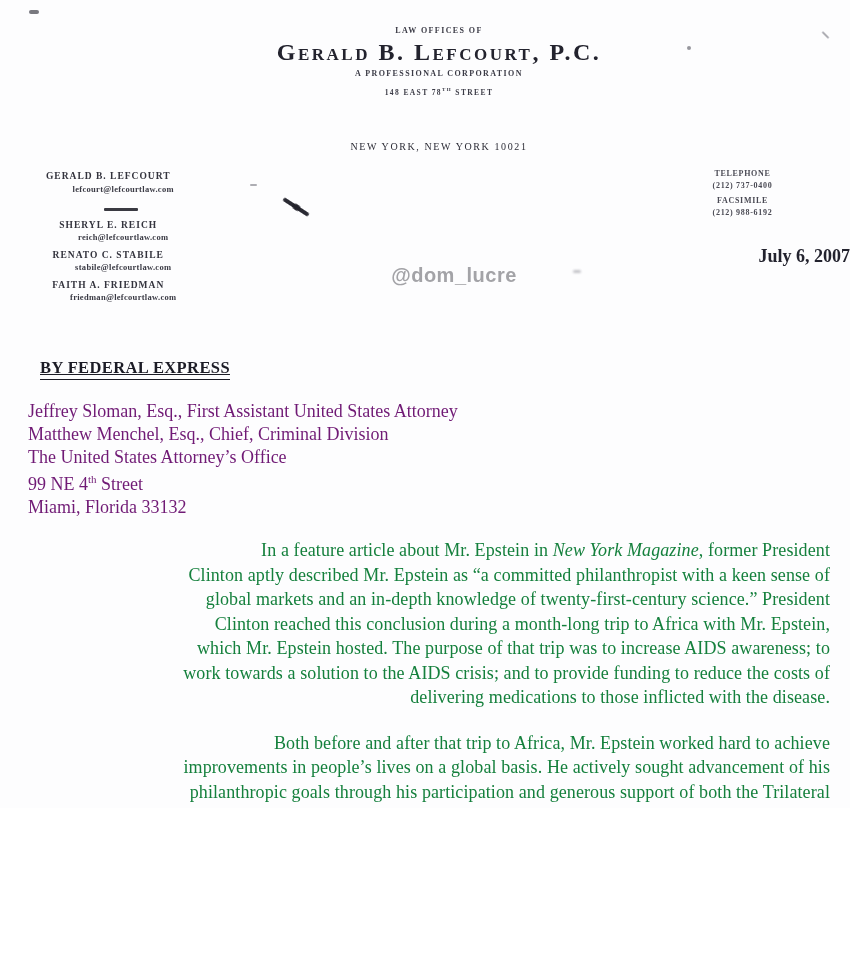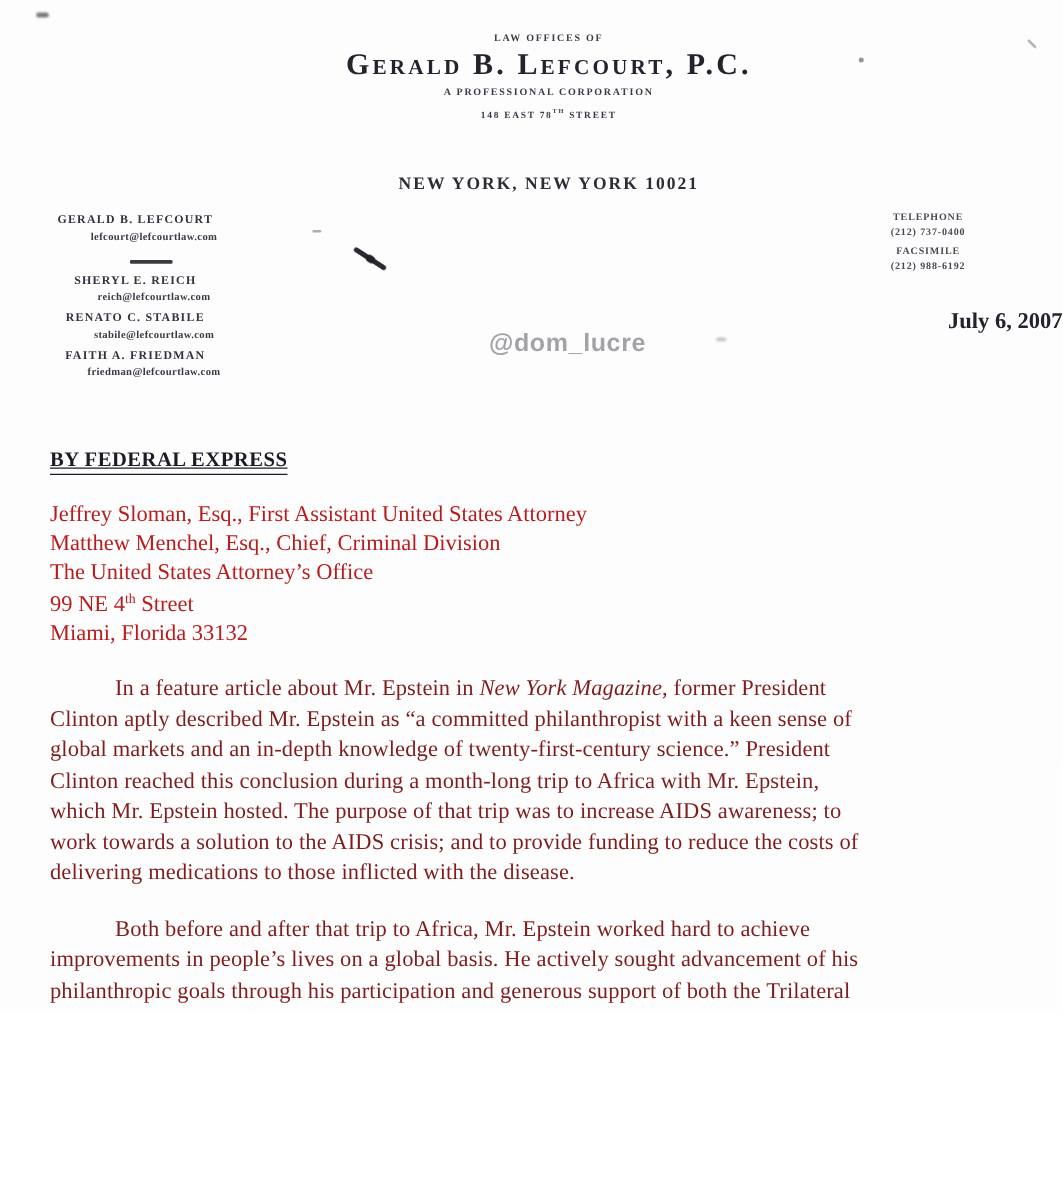--- a/index.html
+++ b/index.html
@@ -12,42 +12,42 @@
   
   .letterhead{position:absolute;top:26px;left:28px;right:0;text-align:center;color:#2e2e38;}
   .lh-tiny{font-size:8px;font-weight:700;letter-spacing:1.4px;color:#3b3b46;}
   .lh-name{
     font-size:24px;font-weight:700;font-variant:small-caps;letter-spacing:2.5px;
     color:#23232e;margin:4px 0 3px 0;
   }
   .lh-corp{margin-bottom:9px;}
   .lh-street{margin-bottom:3px;font-size:7.5px;}
   .lh-street sup{font-size:5px;}
-  .lh-city{font-size:14px;font-weight:700;letter-spacing:1.6px;color:#2c2c36;margin-top:44px;}
+  .lh-city{font-size:10px;font-weight:400;letter-spacing:1.6px;color:#2c2c36;margin-top:44px;}
   
   .attorneys{position:absolute;left:40px;top:172px;line-height:1;text-align:center;}
   .atty-name{font-size:9.5px;font-weight:700;letter-spacing:1px;color:#33333d;margin-top:9px;}
   .atty-email{font-size:8.5px;font-weight:600;letter-spacing:.3px;color:#3a3a44;margin:3px 0 0 30px;}
   .atty-divider{width:34px;height:2.5px;background:#3a3a42;margin:15px 0 10px 64px;border-radius:1px;}
   
   .contact{position:absolute;left:655px;top:168px;width:175px;text-align:center;
            font-size:8px;font-weight:600;letter-spacing:.7px;color:#4a4a54;line-height:11.5px;}
   .contact .gap{height:4px;}
   
   .dateline{position:absolute;top:246px;left:58px;right:0;text-align:right;
             font-size:18px;font-weight:600;color:#23232e;}
   .watermark{position:absolute;top:264px;left:58px;right:0;text-align:center;
              font-family:"Liberation Sans", sans-serif;font-size:20px;font-weight:700;
              color:#a3a3a7;letter-spacing:.5px;}
   
   .delivery{position:absolute;left:40px;top:358px;font-size:16.5px;font-weight:700;
             letter-spacing:.4px;color:#1c1c26;border-bottom:1.6px solid #1c1c26;padding-bottom:1px;text-decoration:underline;}
-  .recipient{position:absolute;left:40px;top:400px;font-size:18px;line-height:22.8px;color:#b91c1c;}
+  .recipient{position:absolute;left:28px;top:400px;font-size:18px;line-height:22.8px;color:#701a75;}
   .recipient sup{font-size:11px;}
-  .bodytext{position:absolute;left:40px;top:538px;width:790px;color:#7f1d1d;}
+  .bodytext{position:absolute;left:40px;top:538px;width:790px;color:#15803d;text-align:right;}
   .bodytext p{
     margin:0;font-size:18px;line-height:24.5px;white-space:pre-line;
     text-indent:52px;letter-spacing:.1px;
   }
   .bodytext p + p{margin-top:21px;}
   .italic{font-style:italic;}
   
   .mark{position:absolute;border-radius:2px;}
   .pen-slash{
     left:281px;top:205px;width:30px;height:4px;background:#2a2a33;

